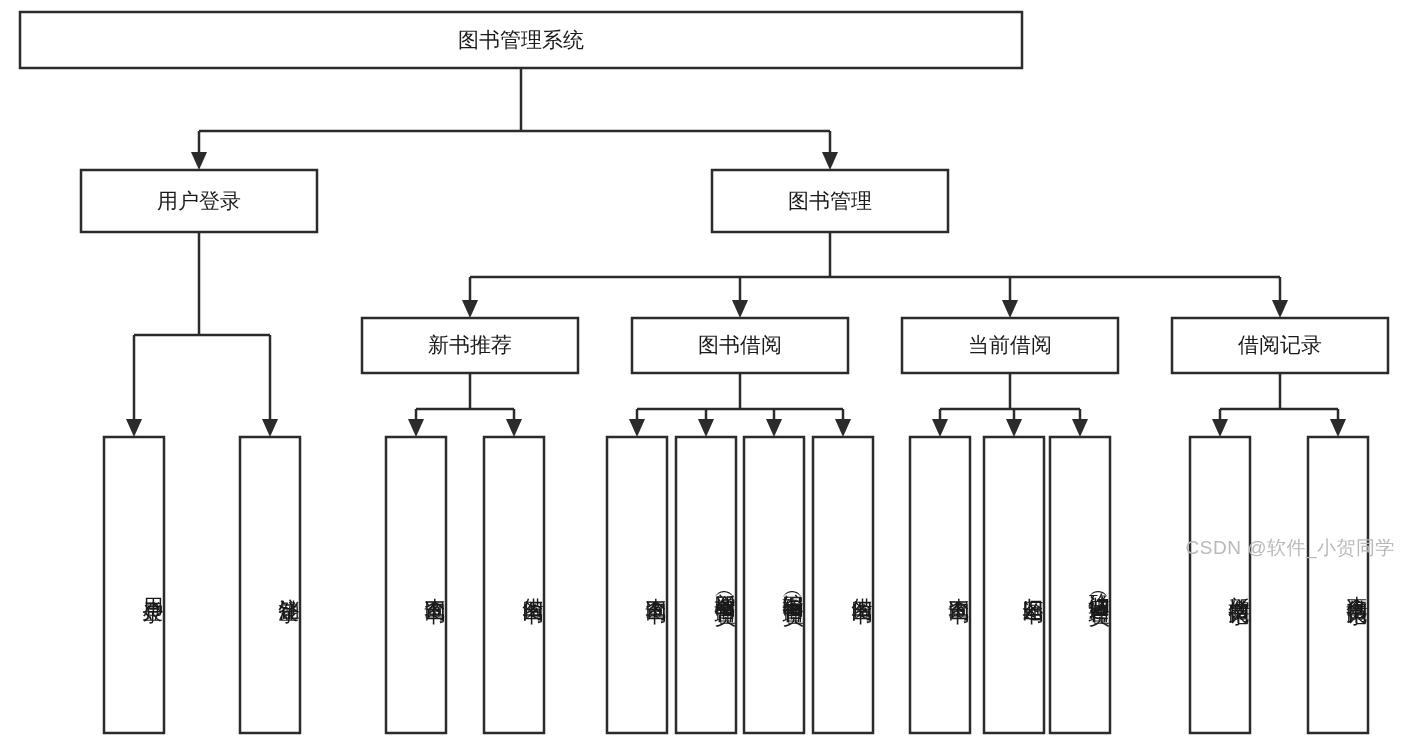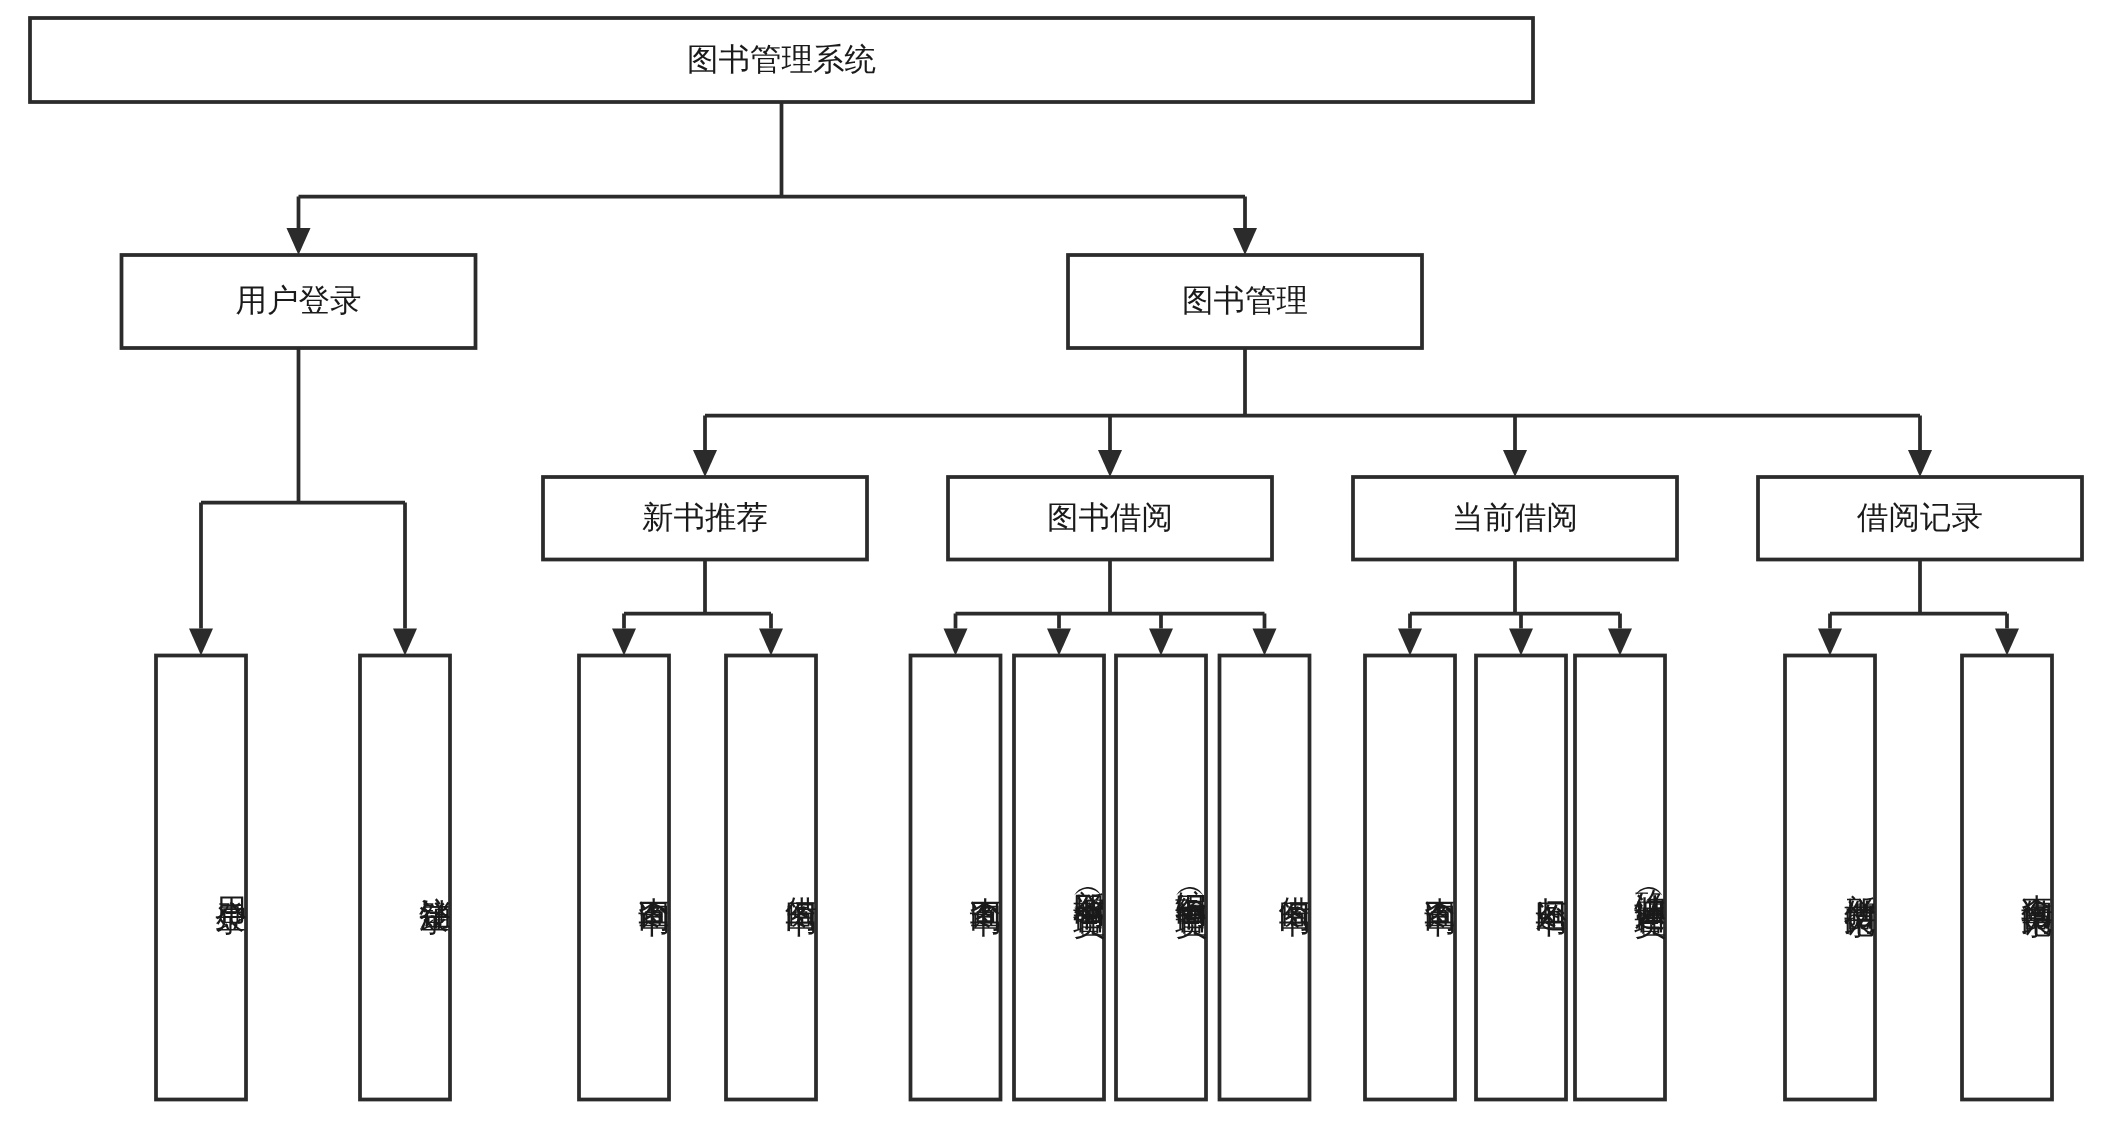--- a/index.html
+++ b/index.html
@@ -183,14 +183,15 @@
       <div class="leaf-label-wrap" style="left: 676px; top: 441px; width: 60px; height: 288px;">新增图书（管理员）</div>
       <div class="leaf-label-wrap" style="left: 744px; top: 441px; width: 60px; height: 288px;">编辑图书（管理员）</div>
       <div class="leaf-label-wrap" style="left: 813px; top: 441px; width: 60px; height: 288px;">借阅图书</div>
       <div class="leaf-label-wrap" style="left: 910px; top: 441px; width: 60px; height: 288px;">查询图书</div>
       <div class="leaf-label-wrap" style="left: 984px; top: 441px; width: 60px; height: 288px;">归还图书</div>
       <div class="leaf-label-wrap" style="left: 1050px; top: 441px; width: 60px; height: 288px;">确认归还（管理员）</div>
       <div class="leaf-label-wrap" style="left: 1190px; top: 441px; width: 60px; height: 288px;">新增借阅记录</div>
       <div class="leaf-label-wrap" style="left: 1308px; top: 441px; width: 60px; height: 288px;">查询借阅记录</div>
     </div>
 
+  <div class="watermark">CSDN @软件_小贺同学</div>
 
 </div>
 
 </body></html>

